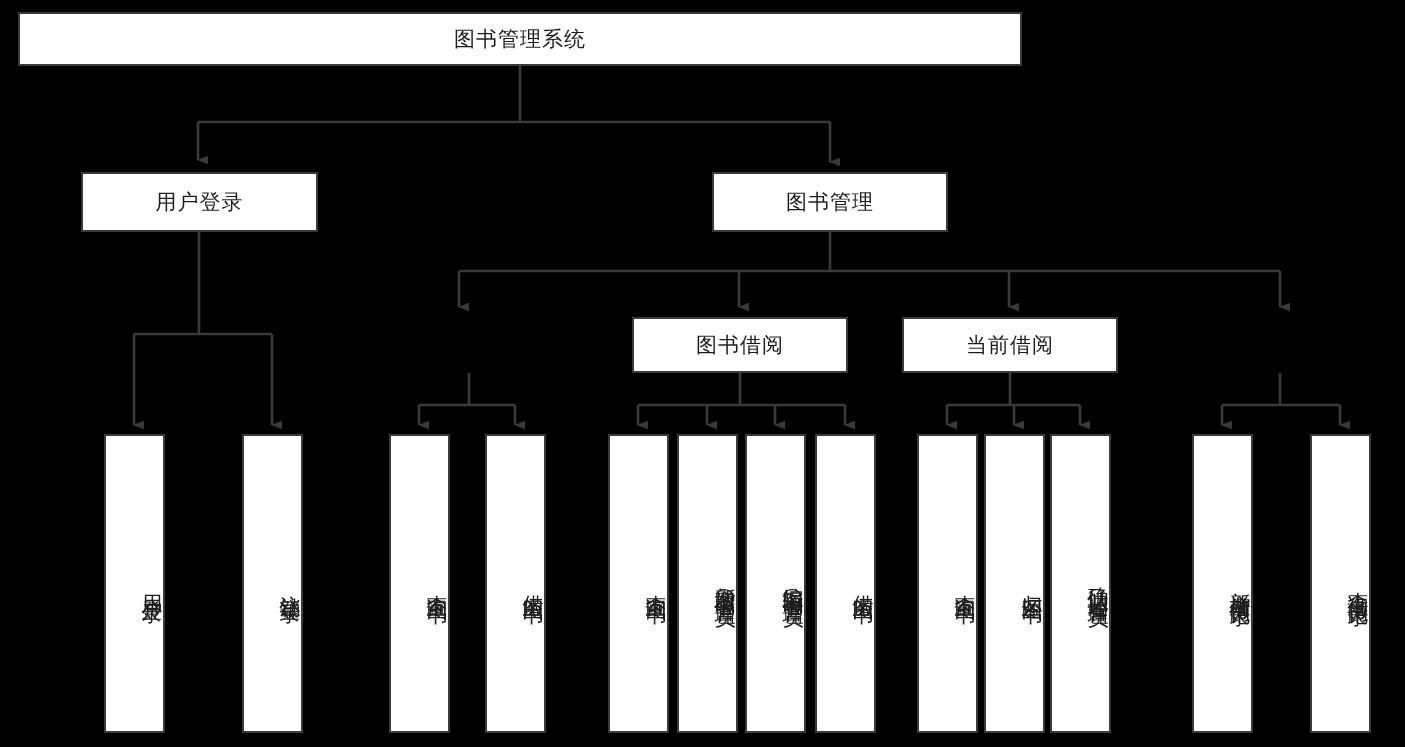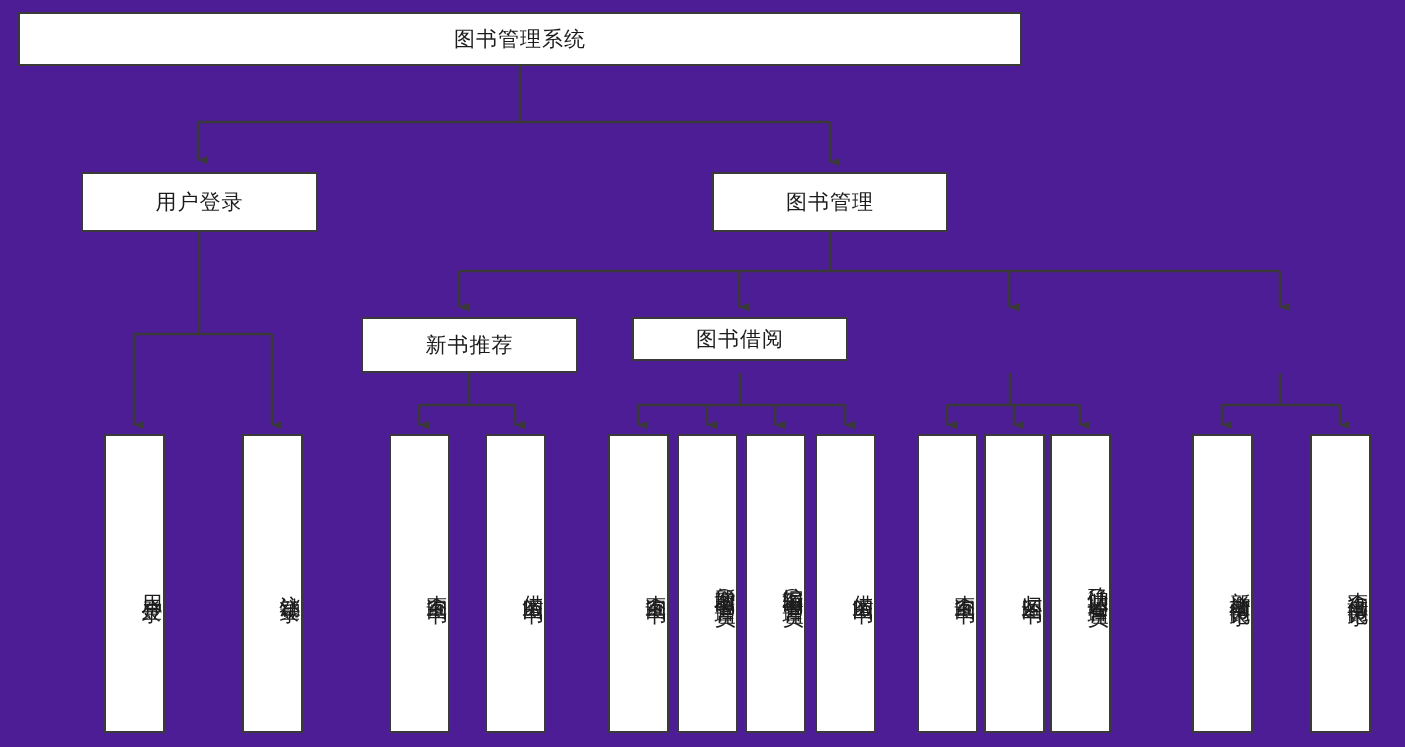--- a/index.html
+++ b/index.html
@@ -10,21 +10,21 @@
   body {
     width: 1405px; height: 747px;
     font-family: "Liberation Sans", "DejaVu Sans", sans-serif;
     overflow: hidden;
     position: relative;
   }
   #diagram {
     position: relative;
     width: 1405px;
     height: 747px;
-    background: #4c1d95;
+    background: #000000;
   }
   #edges {
     position: absolute;
     left: 0; top: 0;
     width: 1405px; height: 747px;
     pointer-events: none;
   }
   .node {
     position: absolute;
     background: #ffffff;
@@ -125,25 +125,25 @@
     <span>图书管理系统</span>
   </div>
 
   <div class="node horiz" style="left:81px; top:172px; width:237px; height:60px;">
     <span>用户登录</span>
   </div>
   <div class="node horiz" style="left:712px; top:172px; width:236px; height:60px;">
     <span>图书管理</span>
   </div>
 
-  <div class="node horiz" style="left:361px; top:317px; width:217px; height:56px;">
-    <span>新书推荐</span>
+  <div class="node horiz" style="left:632px; top:317px; width:216px; height:56px;">
+    <span>图书借阅</span>
   </div>
-  <div class="node horiz" style="left:632px; top:317px; width:216px; height:44px;">
-    <span>图书借阅</span>
+  <div class="node horiz" style="left:902px; top:317px; width:216px; height:56px;">
+    <span>当前借阅</span>
   </div>
 
   <div class="node vert" style="left:104px; top:434px; width:61px; height:299px;">
     <span class="vtext">用户登录</span>
   </div>
   <div class="node vert" style="left:242px; top:434px; width:61px; height:299px;">
     <span class="vtext">注销登录</span>
   </div>
 
   <div class="node vert" style="left:389px; top:434px; width:61px; height:299px;">

